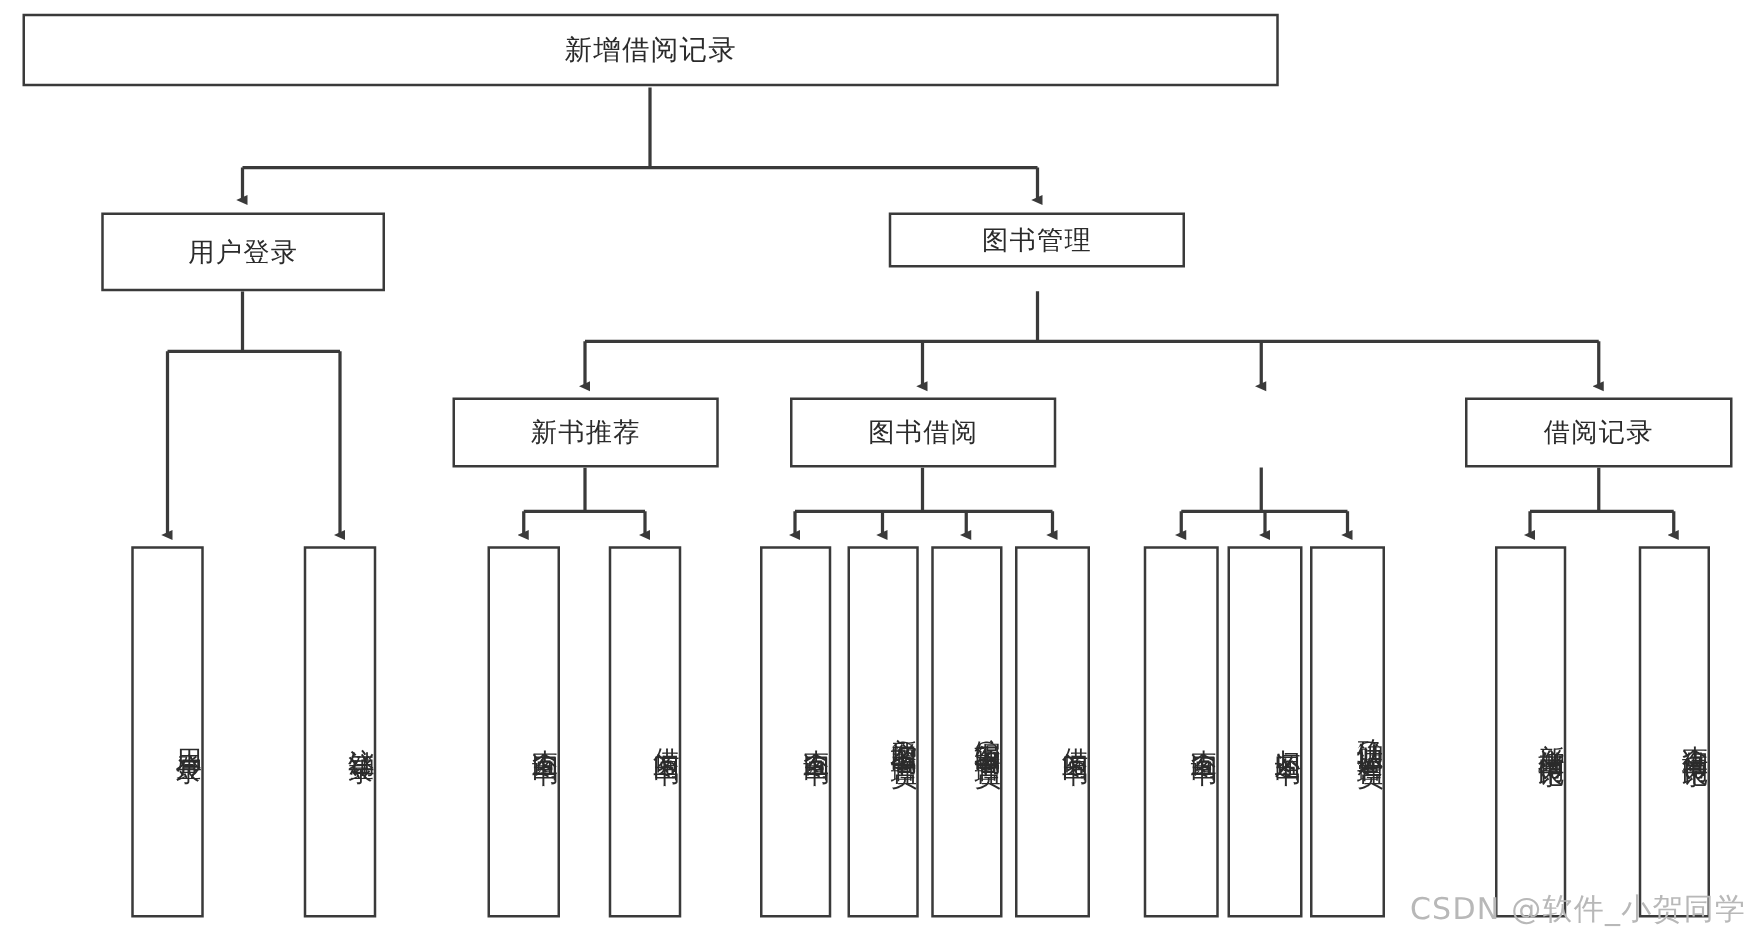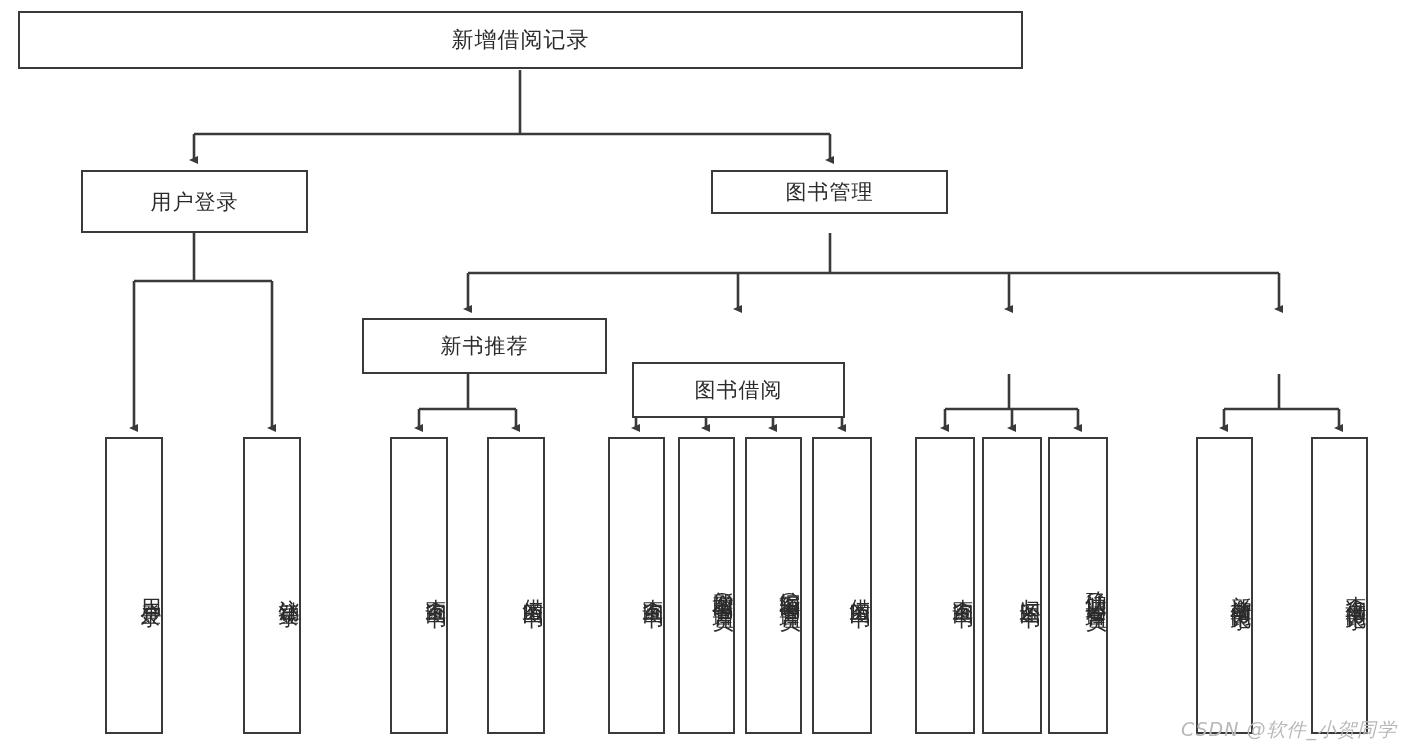--- a/index.html
+++ b/index.html
@@ -39,26 +39,25 @@
   }
   .node.v .vtext{
     writing-mode:vertical-rl;
     text-orientation:upright;
     white-space:nowrap;
   }
   .watermark{
     position:absolute;
     right:8px;
     bottom:4px;
-    font-size:19px;
+    font-size:24px;
     color:#b8b8b8;
     letter-spacing:1px;
     user-select:none;
     white-space:nowrap;
-    font-style:italic;
   }
 </style>
 </head>
 <body>
 
 <div id="diagram">
 
   <svg class="edges" viewBox="0 0 1405 747" xmlns="http://www.w3.org/2000/svg">
     <defs>
       <marker id="arrow" markerWidth="10" markerHeight="10" refX="5" refY="5" orient="auto" markerUnits="userSpaceOnUse">
@@ -113,25 +112,28 @@
     <span>新增借阅记录</span>
   </div>
 
   <div class="node h" style="left:81px;top:170px;width:227px;height:63px;">
     <span>用户登录</span>
   </div>
   <div class="node h" style="left:711px;top:170px;width:237px;height:44px;">
     <span>图书管理</span>
   </div>
 
-  <div class="node h" style="left:362px;top:318px;width:245px;height:56px;">
+  <div class="node h" style="left:362px;top:318px;width:213px;height:56px;">
     <span>新书推荐</span>
   </div>
-  <div class="node h" style="left:632px;top:318px;width:213px;height:56px;margin-top:44px;">
+  <div class="node h" style="left:632px;top:318px;width:213px;height:56px;">
     <span>图书借阅</span>
+  </div>
+  <div class="node h" style="left:1172px;top:318px;width:214px;height:56px;">
+    <span>借阅记录</span>
   </div>
 
   <div class="node v" style="left:105px;top:437px;width:58px;height:297px;">
     <span class="vtext">用户登录</span>
   </div>
   <div class="node v" style="left:243px;top:437px;width:58px;height:297px;">
     <span class="vtext">注销登录</span>
   </div>
 
   <div class="node v" style="left:390px;top:437px;width:58px;height:297px;">

